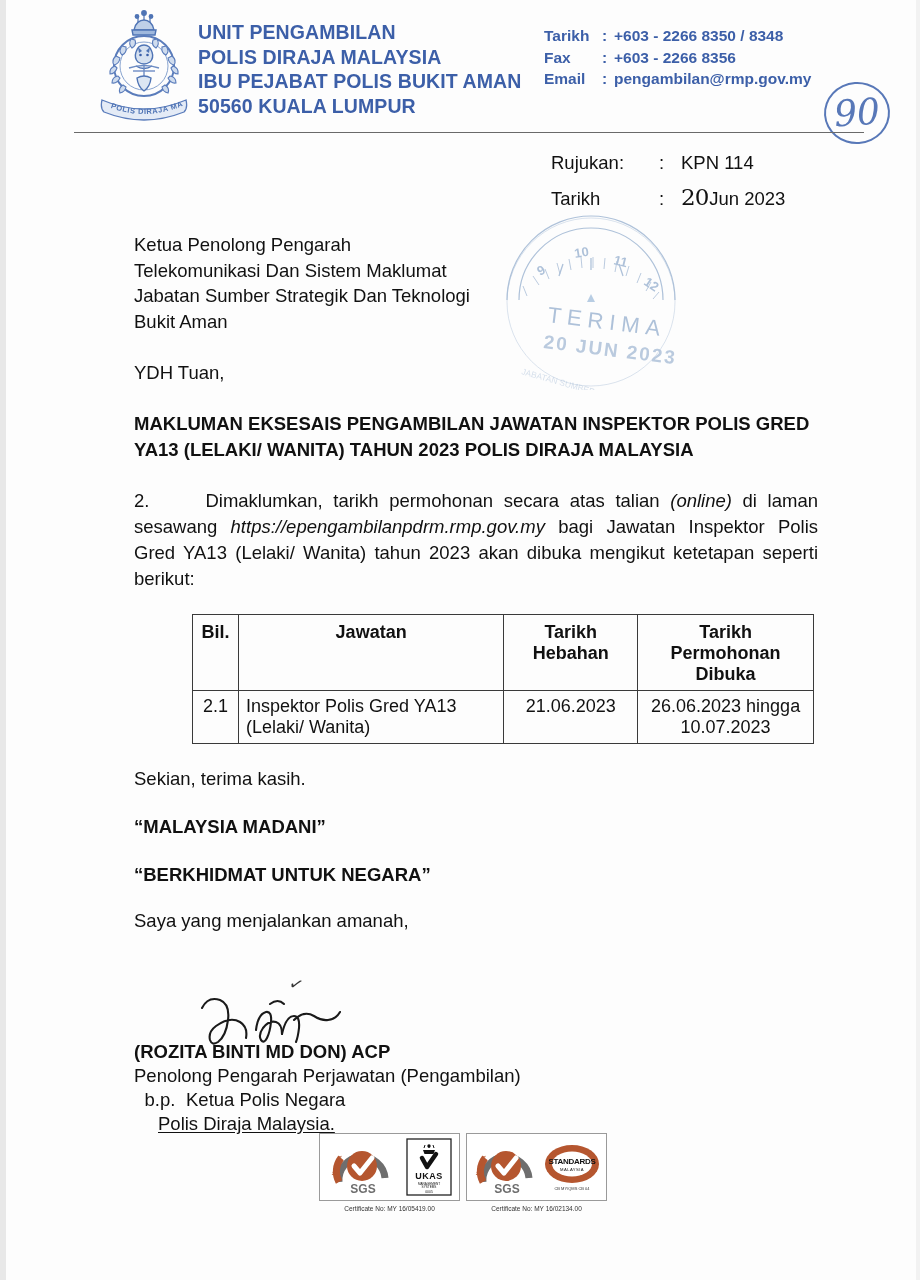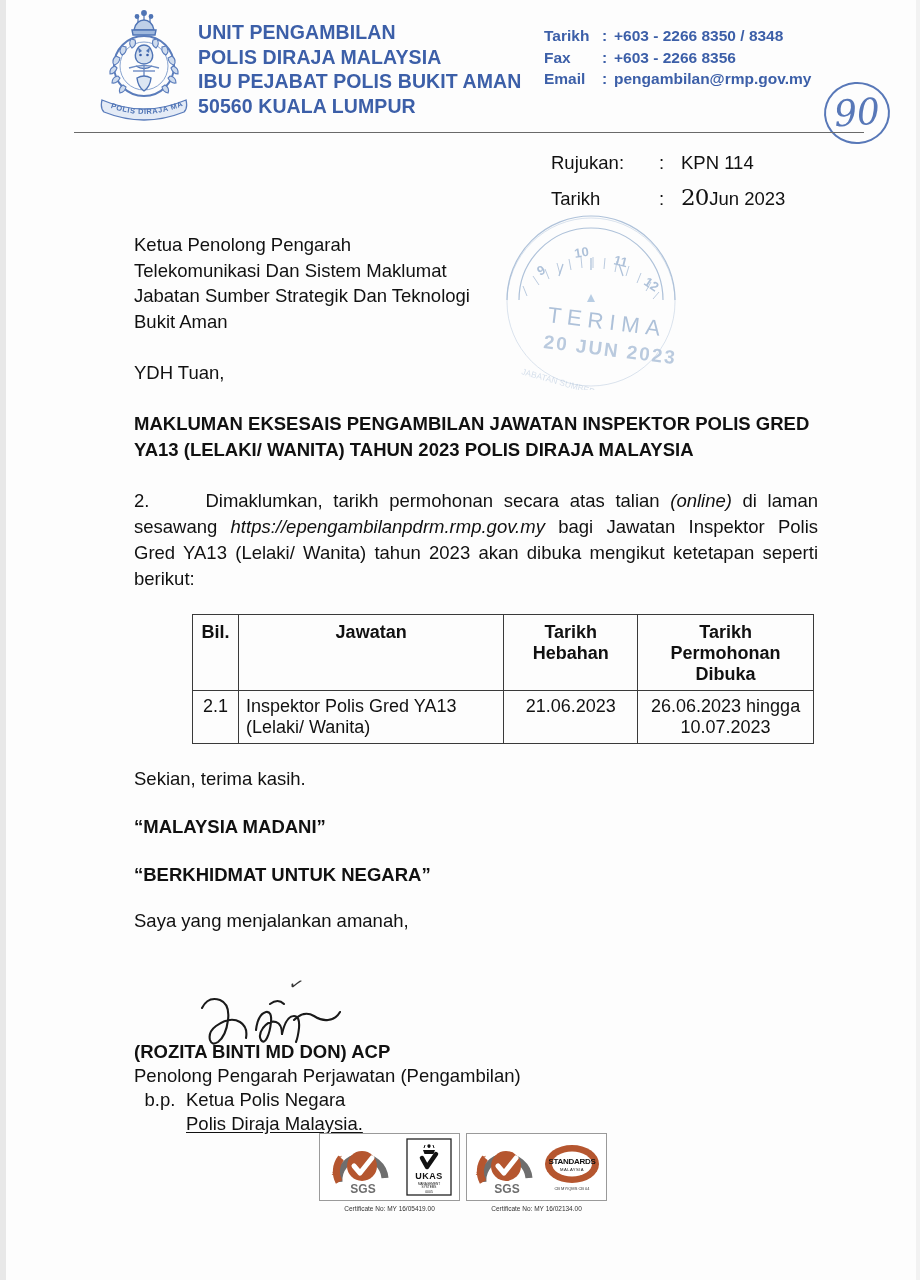--- a/index.html
+++ b/index.html
@@ -215,21 +215,21 @@
     font-size: 18.5px;
     line-height: 24px;
   }
   .sig-line {
     font-size: 18.5px;
     line-height: 24px;
   }
   .sig-bp { display: flex; }
   .sig-bp-lbl { width: 52px; flex: none; text-align: center; }
   .sig-last {
-    margin-left: 52px;
+    margin-left: 24px;
     text-decoration: underline;
     text-underline-offset: 2px;
   }
 
   
   .certs {
     position: absolute;
     left: 313px; top: 1133px;
     width: 288px;
     display: flex;

